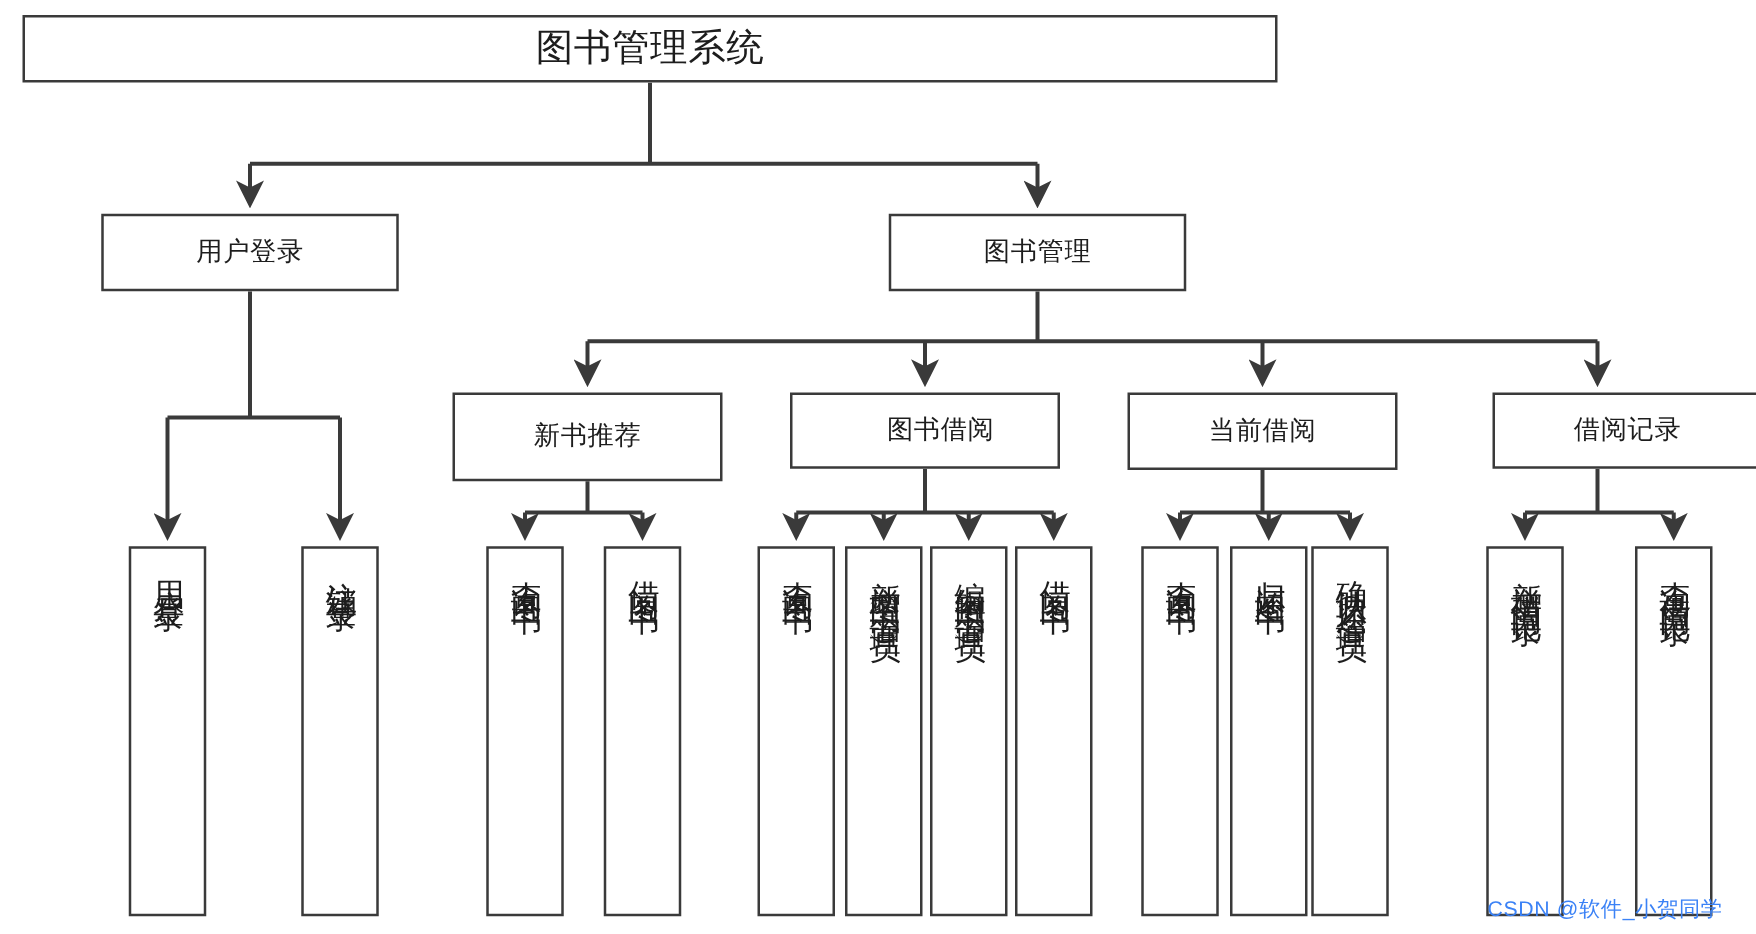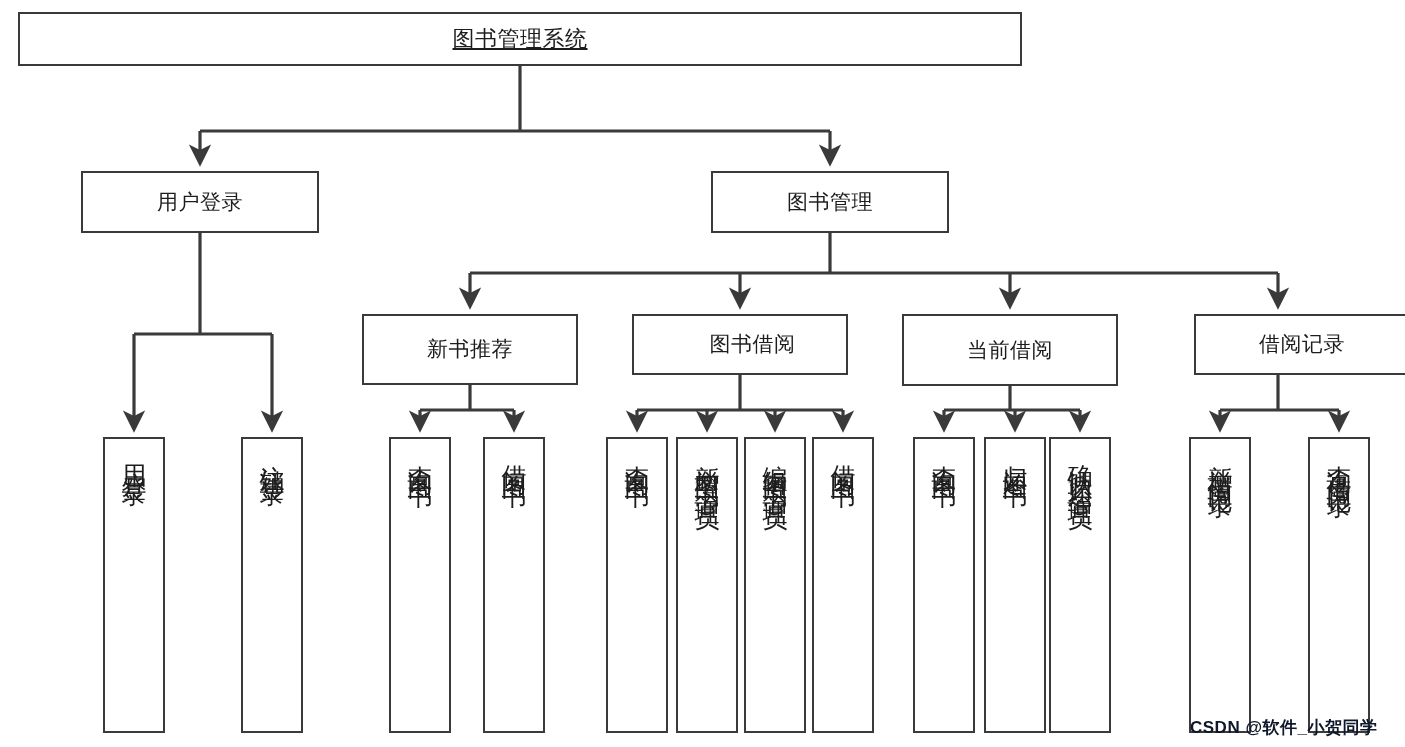--- a/index.html
+++ b/index.html
@@ -39,44 +39,42 @@
     text-align: center;
     line-height: 1.05;
     white-space: nowrap;
   }
   
   .node.h .label {
     font-size: 21px;
     letter-spacing: 0.5px;
   }
   .node.root .label {
-    font-size: 22px;
+    font-size: 30px;
     letter-spacing: 0.5px;
-    text-decoration: underline;
   }
   
   .node.v {
     padding-top: 6px;
     align-items: flex-start;
   }
   .node.v .label {
     writing-mode: vertical-rl;
     text-orientation: upright;
     font-size: 25px;
     line-height: 1.0;
     letter-spacing: 6px;
     margin: 0 auto;
   }
   .watermark {
     position: absolute;
     font-size: 17px;
-    color: #0f172a;
+    color: #3b82f6;
     white-space: nowrap;
     letter-spacing: 0.5px;
-    font-weight: bold;
   }
 </style>
 </head>
 <body>
 
 <div id="canvas">
 
   <svg id="wires" viewBox="0 0 1405 747" xmlns="http://www.w3.org/2000/svg">
     <defs>
       <marker id="arrow" viewBox="0 0 12 12" refX="10" refY="6" markerWidth="7" markerHeight="7" orient="auto-start-reverse">
@@ -137,21 +135,21 @@
   <div class="node h" style="left:711px; top:171px; width:238px; height:62px;">
     <span class="label">图书管理</span>
   </div>
 
   <div class="node h" style="left:362px; top:314px; width:216px; height:71px;">
     <span class="label">新书推荐</span>
   </div>
   <div class="node h" style="left:632px; top:314px; width:216px; height:61px;padding-left:25px;">
     <span class="label">图书借阅</span>
   </div>
-  <div class="node h" style="left:902px; top:314px; width:216px; height:72px;">
+  <div class="node h" style="left:902px; top:314px; width:216px; height:62px;">
     <span class="label">当前借阅</span>
   </div>
   <div class="node h" style="left:1170px; top:314px; width:216px; height:61px;margin-left:24px;">
     <span class="label">借阅记录</span>
   </div>
 
   <div class="node v" style="left:103px; top:437px; width:62px; height:296px;">
     <span class="label">用户登录</span>
   </div>
   <div class="node v" style="left:241px; top:437px; width:62px; height:296px;">

